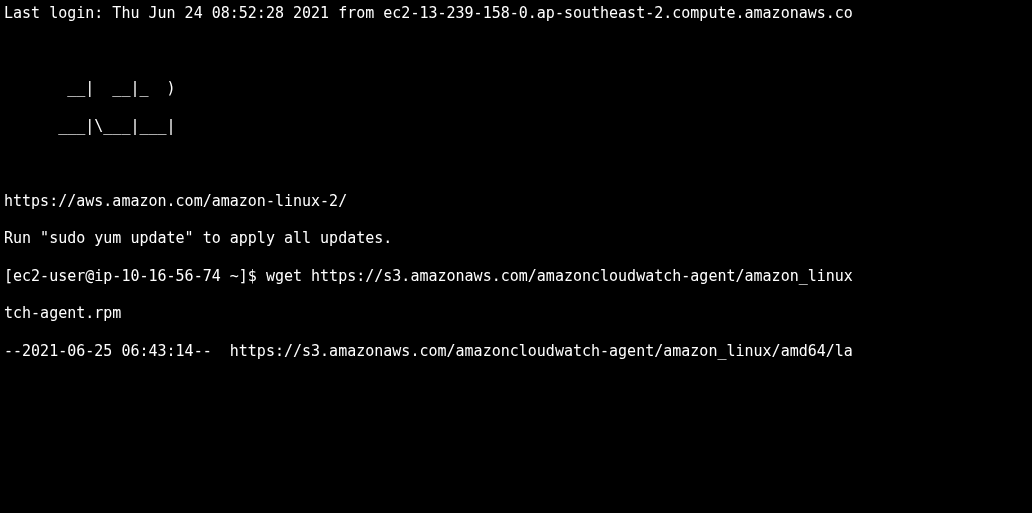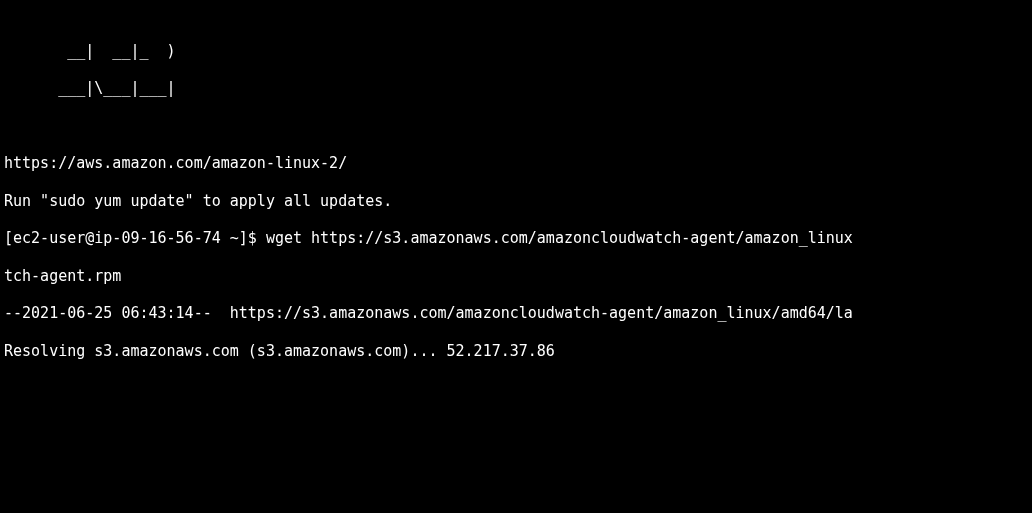--- a/index.html
+++ b/index.html
@@ -18,31 +18,30 @@
     margin: 0;
     padding: 4px;
     white-space: pre-wrap;
     word-break: break-all;
   }
   .line { display: block; }
 </style>
 </head>
 <body>
 
-<pre>
+<pre><span class="line">Last login: Thu Jun 24 08:52:28 2021 from ec2-13-239-158-0.ap-southeast-2.compute.amazonaws.co</span>
 <span class="line"> </span>
 <span class="line">       __|  __|_  )</span>
 <span class="line">      ___|\___|___|</span>
 <span class="line"> </span>
 <span class="line">https://aws.amazon.com/amazon-linux-2/</span>
 <span class="line">Run "sudo yum update" to apply all updates.</span>
-<span class="line">[ec2-user@ip-09-16-56-74 ~]$ wget https://s3.amazonaws.com/amazoncloudwatch-agent/amazon_linux</span>
+<span class="line">[ec2-user@ip-10-16-56-74 ~]$ wget https://s3.amazonaws.com/amazoncloudwatch-agent/amazon_linux</span>
 <span class="line">tch-agent.rpm</span>
 <span class="line">--2021-06-25 06:43:14--  https://s3.amazonaws.com/amazoncloudwatch-agent/amazon_linux/amd64/la</span>
-<span class="line">Resolving s3.amazonaws.com (s3.amazonaws.com)... 52.217.37.86</span>
 
 
 
 
 
 
 
 
 
 

